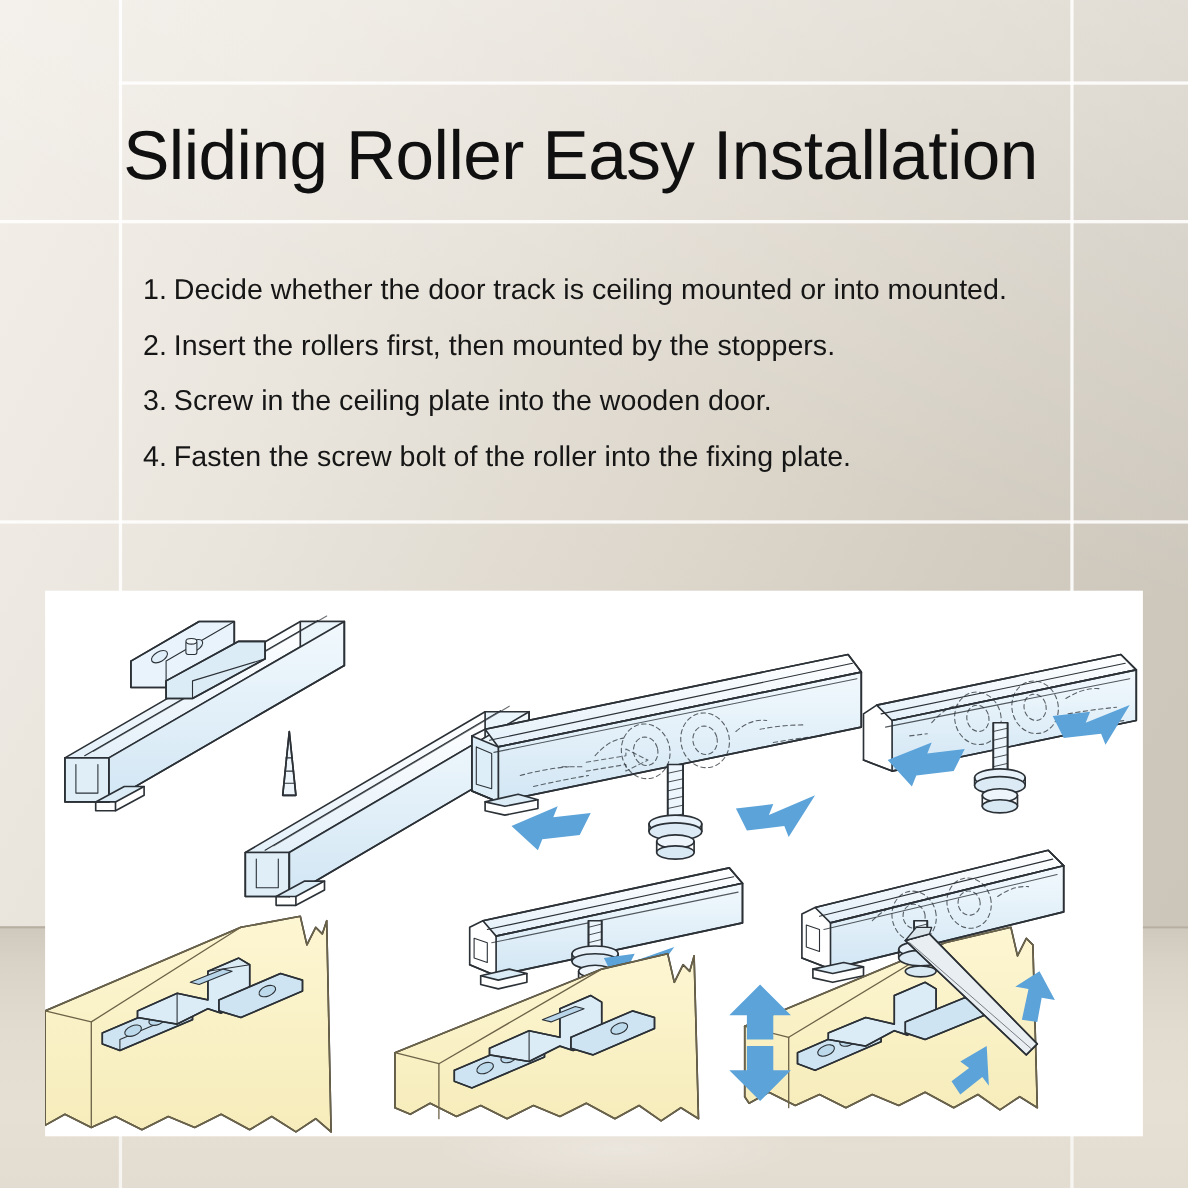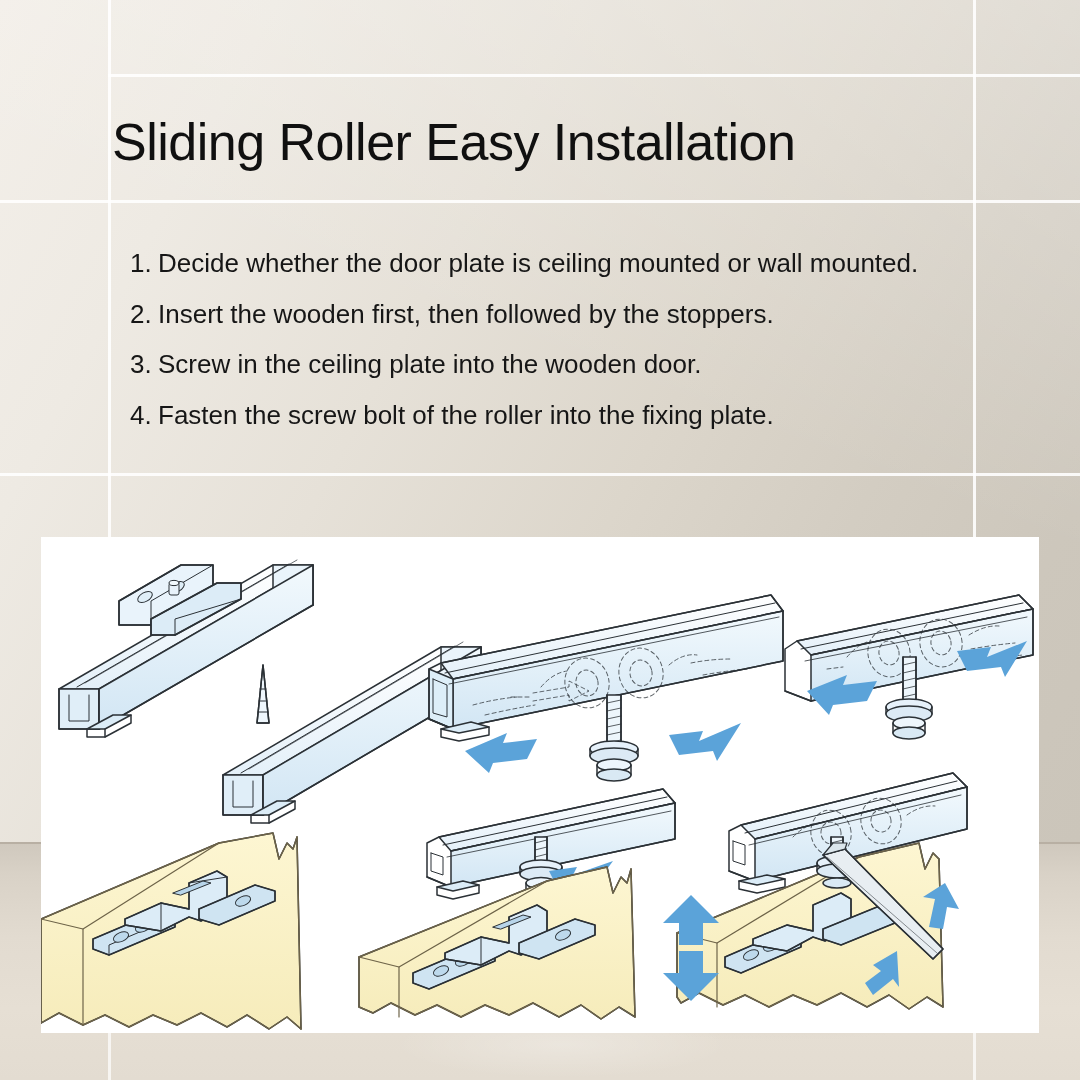--- a/index.html
+++ b/index.html
@@ -51,21 +51,21 @@
   .gl-h1{left:108px;top:74px;width:972px;height:3px;}
   .gl-h2{left:0;top:200px;width:1080px;height:3px;}
   .gl-h3{left:0;top:473px;width:1080px;height:3px;}
   .gl-v3{left:108px;top:842px;width:3px;height:238px;background:rgba(255,255,255,.70);}
   .gl-v4{left:973px;top:842px;width:3px;height:238px;background:rgba(255,255,255,.70);}
 
   
   #title{
     position:absolute;left:112px;top:88px;width:862px;height:108px;
     display:flex;align-items:center;
-    font-size:52px;font-weight:400;letter-spacing:-.5px;
+    font-size:63px;font-weight:400;letter-spacing:-.5px;
     color:#101010;line-height:1;white-space:nowrap;
   }
 
   
   #steps{
     position:absolute;left:130px;top:249px;width:850px;
   }
   .step{
     display:flex;align-items:baseline;
     font-size:26px;color:#161616;line-height:1.1;
@@ -98,25 +98,25 @@
   <div class="grid-line gl-h2"></div>
   <div class="grid-line gl-h3"></div>
   <div class="grid-line gl-v3"></div>
   <div class="grid-line gl-v4"></div>
 
   <div id="title">Sliding Roller Easy Installation</div>
 
   <div id="steps">
     <div class="step">
       <span class="step-num">1.</span>
-      <span class="step-txt">Decide whether the door plate is ceiling mounted or wall mounted.</span>
+      <span class="step-txt">Decide whether the door track is ceiling mounted or into mounted.</span>
     </div>
     <div class="step">
       <span class="step-num">2.</span>
-      <span class="step-txt">Insert the wooden first, then followed by the stoppers.</span>
+      <span class="step-txt">Insert the rollers first, then mounted by the stoppers.</span>
     </div>
     <div class="step">
       <span class="step-num">3.</span>
       <span class="step-txt">Screw in the ceiling plate into the wooden door.</span>
     </div>
     <div class="step">
       <span class="step-num">4.</span>
       <span class="step-txt">Fasten the screw bolt of the roller into the fixing plate.</span>
     </div>
   </div>

